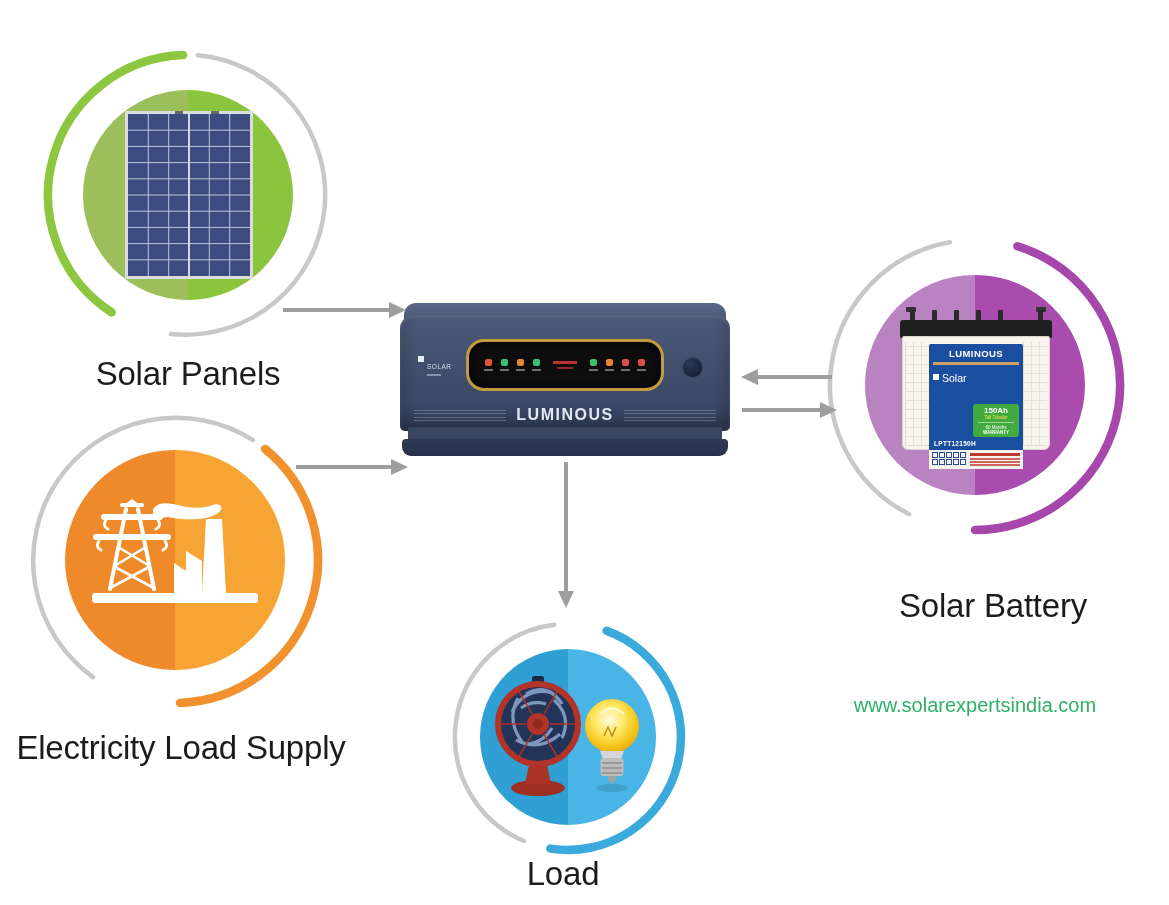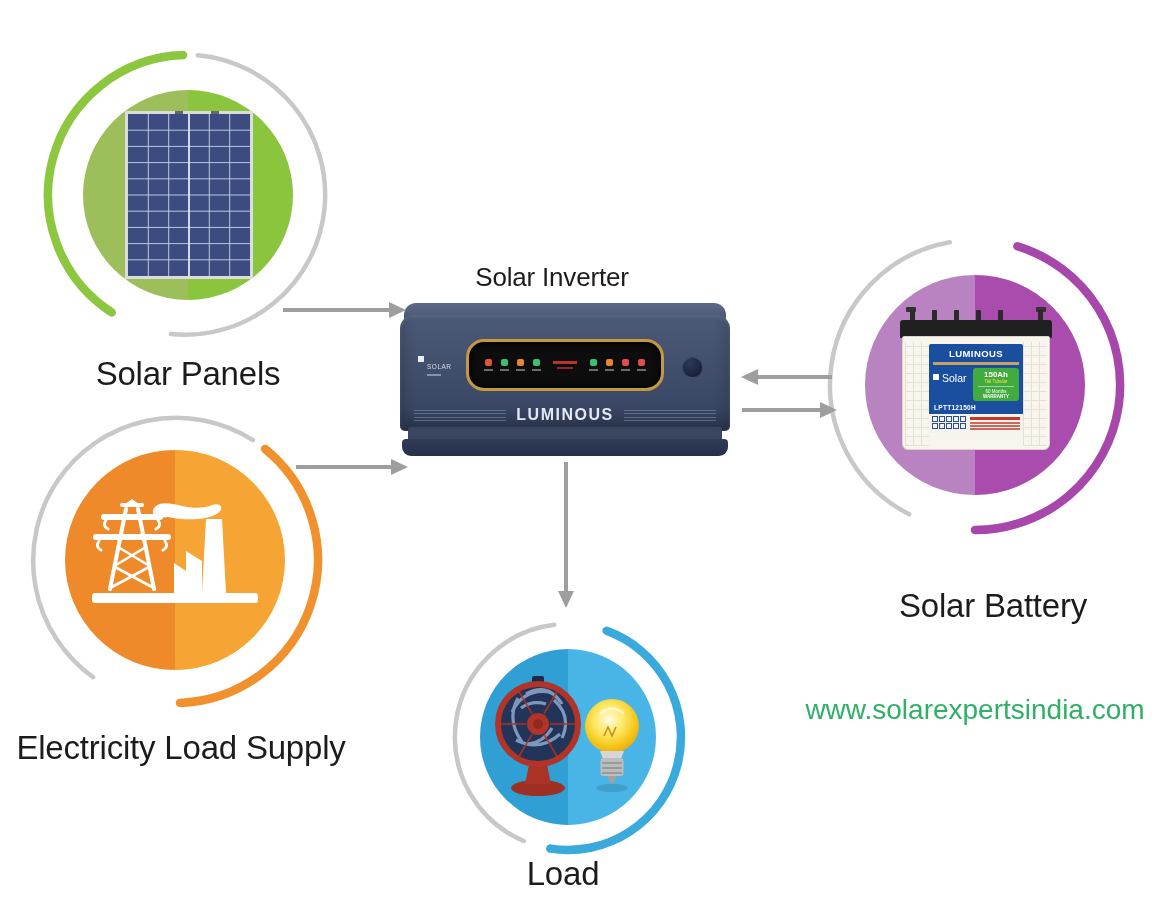--- a/index.html
+++ b/index.html
@@ -5,21 +5,21 @@
   html,body{margin:0;padding:0;background:#fff;}
   .canvas{position:relative;width:1169px;height:905px;background:#ffffff;overflow:hidden;
           font-family:"Liberation Sans",sans-serif;}
   .abs{position:absolute;}
   .circle{border-radius:50%;}
   .label{position:absolute;transform:translateX(-50%);white-space:nowrap;
          font-size:33px;letter-spacing:-0.2px;color:#1c1c1c;}
   .ring path{fill:none;stroke-linecap:round;}
   .ring .ring-gray{stroke:#c8c8c8;stroke-width:4.5;}
   .ring .ring-accent{stroke-width:8.5;}
-  .watermark{position:absolute;transform:translateX(-50%);font-size:28px;color:#2faf68;white-space:nowrap;}
+  .watermark{position:absolute;transform:translateX(-50%);font-size:20px;color:#2faf68;white-space:nowrap;}
 
   
   .inverter{position:absolute;left:400px;top:303px;width:330px;height:155px;}
   .inv-top{position:absolute;left:4px;top:0;width:322px;height:18px;border-radius:12px 12px 2px 2px;
            background:linear-gradient(180deg,#5c6a88,#475571);}
   .inv-front{position:absolute;left:0;top:12px;width:330px;height:116px;border-radius:14px 14px 5px 5px;
            background:linear-gradient(180deg,#4c5977,#3e4b69 60%,#354260);
            box-shadow:inset 0 2px 4px rgba(255,255,255,.12), inset 0 -10px 16px rgba(0,0,0,.30);}
   .inv-panel{position:absolute;left:66px;top:24px;width:198px;height:52px;background:#0d0d0d;
            border:3px solid #c49a3e;border-radius:18px;box-sizing:border-box;
@@ -58,21 +58,21 @@
             background-image:repeating-linear-gradient(0deg,#e6e0d0 0 1px,transparent 1px 9px),
                              repeating-linear-gradient(90deg,#e6e0d0 0 1px,transparent 1px 8px);}
   .bat-plate{position:absolute;left:31px;top:38px;width:94px;background:#1a4fa0;border-radius:2px;
             display:flex;flex-direction:column;box-sizing:border-box;padding-bottom:0;}
   .bat-brand{font-size:9.5px;font-weight:bold;color:#fff;text-align:center;letter-spacing:.4px;margin-top:4px;}
   .bat-gold{height:3px;background:#c9a163;margin:3px 4px 2px 4px;}
   .bat-mid{display:flex;justify-content:space-between;padding:1px 4px 0 4px;}
   .bat-solar{display:flex;gap:3px;align-items:flex-start;margin-top:4px;}
   .bat-solar .sq{width:6px;height:6px;background:#fff;display:block;margin-top:2px;}
   .bat-solar .txt{font-size:10.5px;color:#fff;}
-  .bat-badge{background:#41ab3f;border-radius:3px;width:44px;text-align:center;color:#fff;padding:2px 1px;}
+  .bat-badge{background:#41ab3f;border-radius:3px;width:44px;text-align:center;color:#fff;padding:2px 1px;margin-top:36px;}
   .bat-badge .cap{font-size:8px;font-weight:bold;}
   .bat-badge .typ{font-size:4.5px;color:#f4e04a;}
   .bat-badge .sep{height:1px;background:rgba(255,255,255,.5);margin:2px 4px;}
   .bat-badge .mon{font-size:4.5px;}
   .bat-badge .war{font-size:4.5px;font-weight:bold;}
   .bat-model{font-size:6.5px;font-weight:bold;color:#fff;margin:3px 0 0 5px;letter-spacing:.3px;}
   .bat-strip{background:#f5f3ee;margin-top:3px;display:flex;gap:4px;padding:2px 3px;align-items:flex-start;}
   .bat-icons{display:flex;flex-direction:column;gap:1px;}
   .bat-icons .row{display:flex;gap:1px;}
   .bat-icons .ic{width:6px;height:6px;border:1px solid #2b4d92;box-sizing:border-box;display:block;}
@@ -247,21 +247,20 @@
         <path d="M116 72 l4 -9 l4 9 l4 -9" stroke="#c98a06" stroke-width="1.5" fill="none"></path>
         <path d="M112 87 h24 l-3 8 h-18 Z" fill="#d6d6d6"></path>
         <rect x="112.5" y="94" width="23" height="18" rx="3" fill="#bcbcbc"></rect>
         <path d="M114 99 h20 M114 104 h20 M114 109 h20" stroke="#8f8f8f" stroke-width="1.5"></path>
         <path d="M119 112 h10 l-3 7 h-4 Z" fill="#a1a1a1"></path>
       </g>
     </svg>
     <div class="label" style="left:563px;top:855px">Load</div>
   </div>
 
-  <div class="label" style="left:552px;top:262px;font-size:26px">Solar Inverter</div>
 
   <div class="inverter">
     <div class="inv-top"></div>
     <div class="inv-front">
       <div class="inv-solartag">
         <span class="sq"></span>
         <span>
           <span class="txt">SOLAR</span>
           <span class="bar" style="display:block"></span>
         </span>

